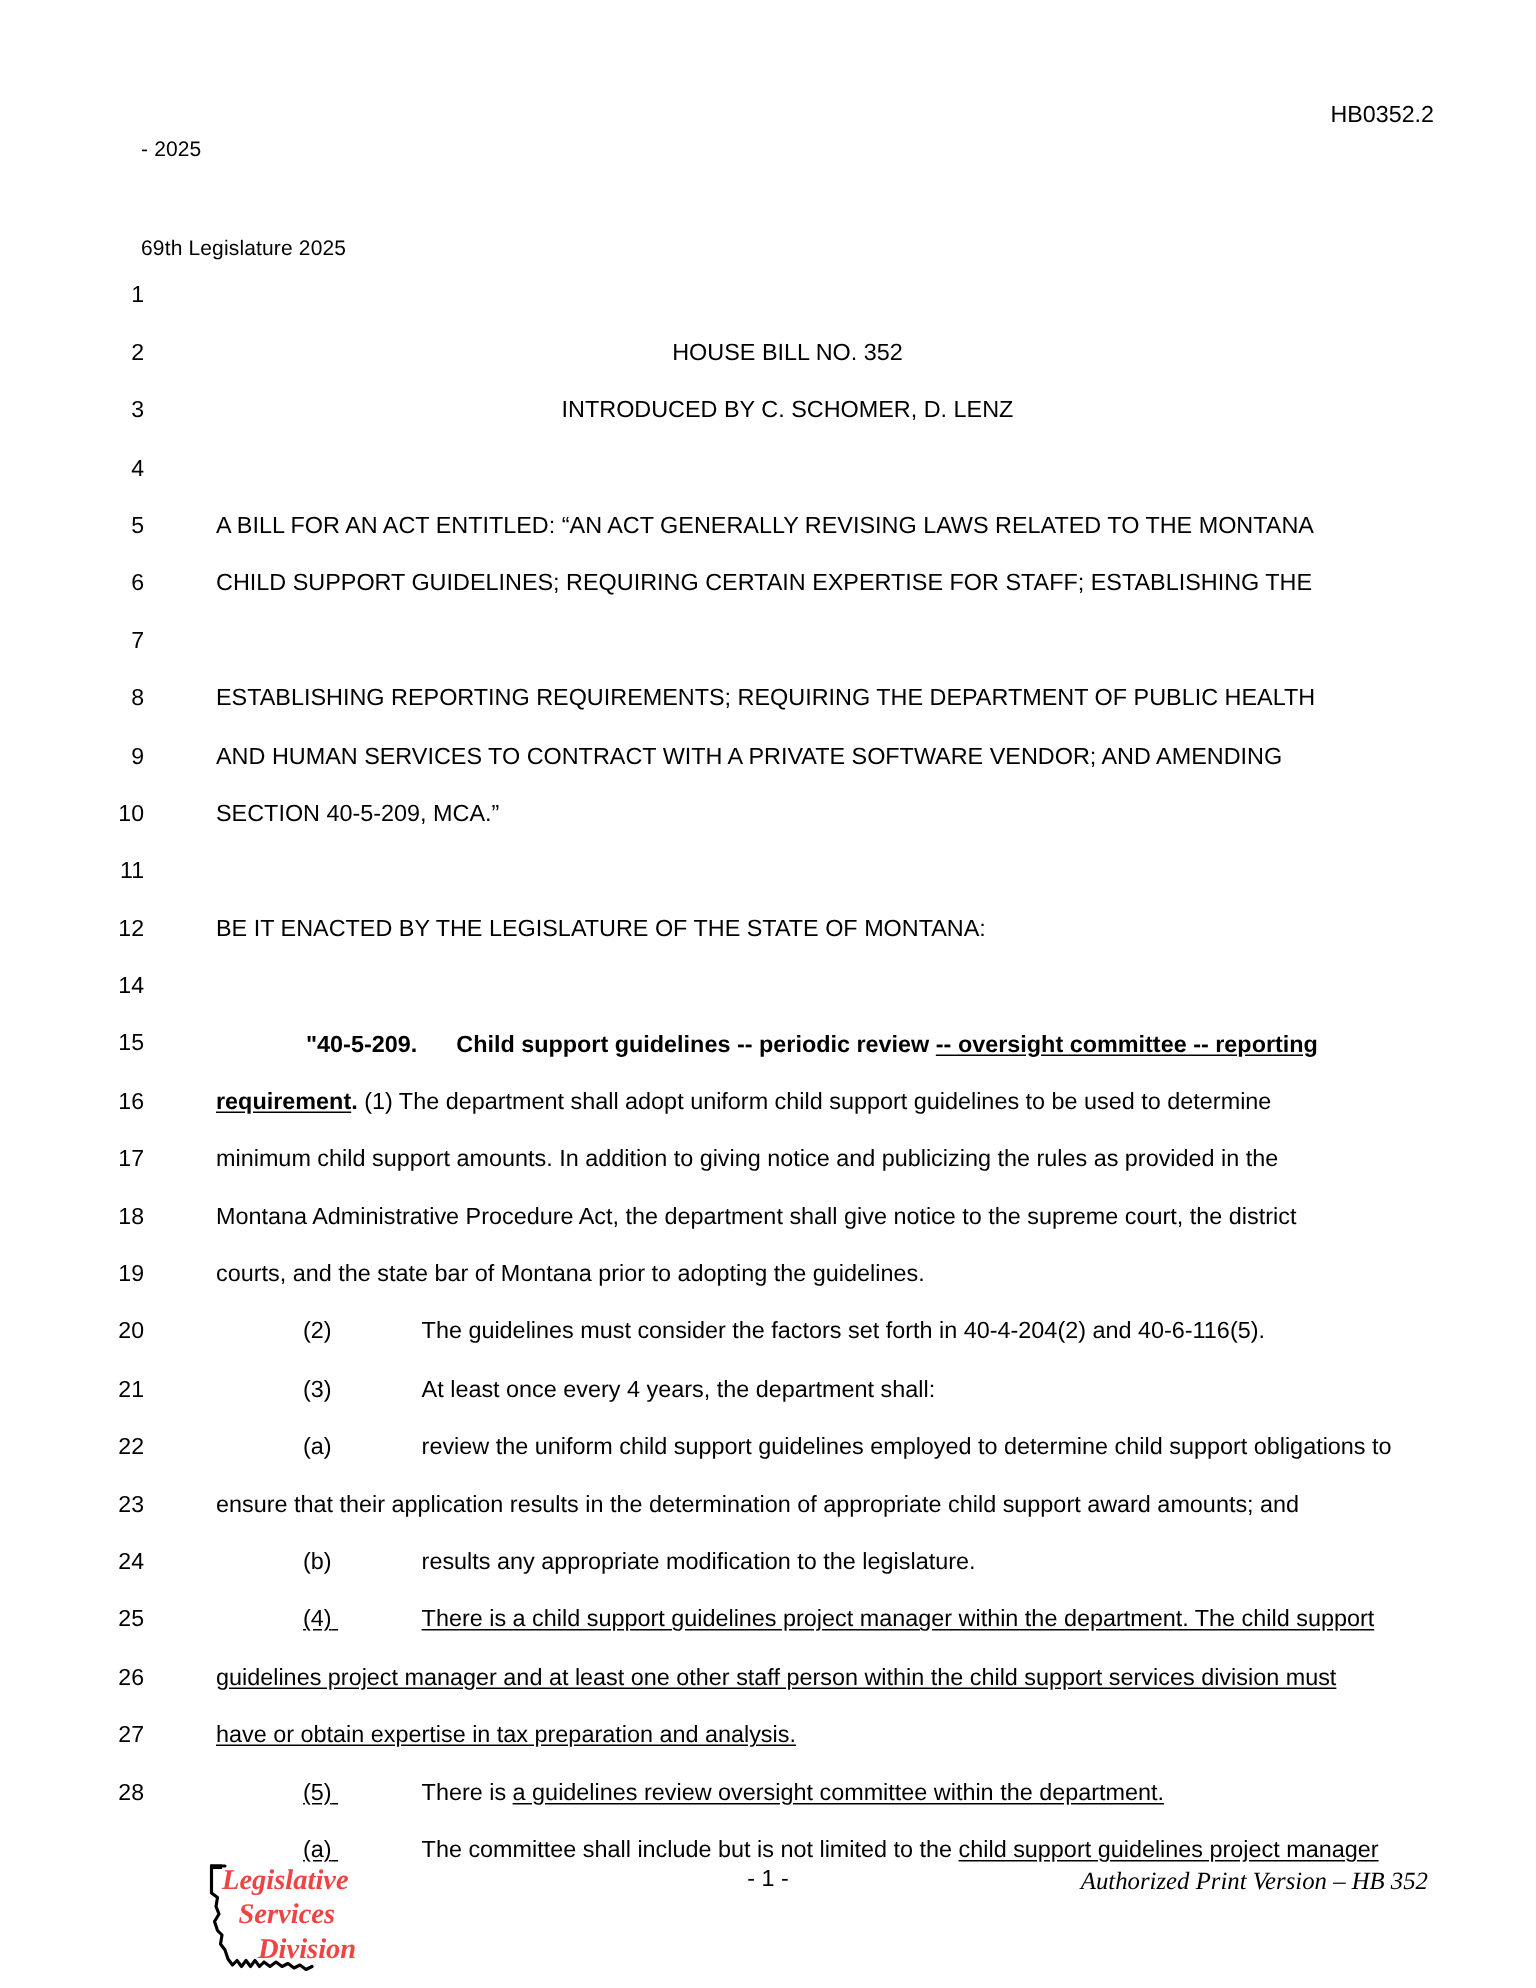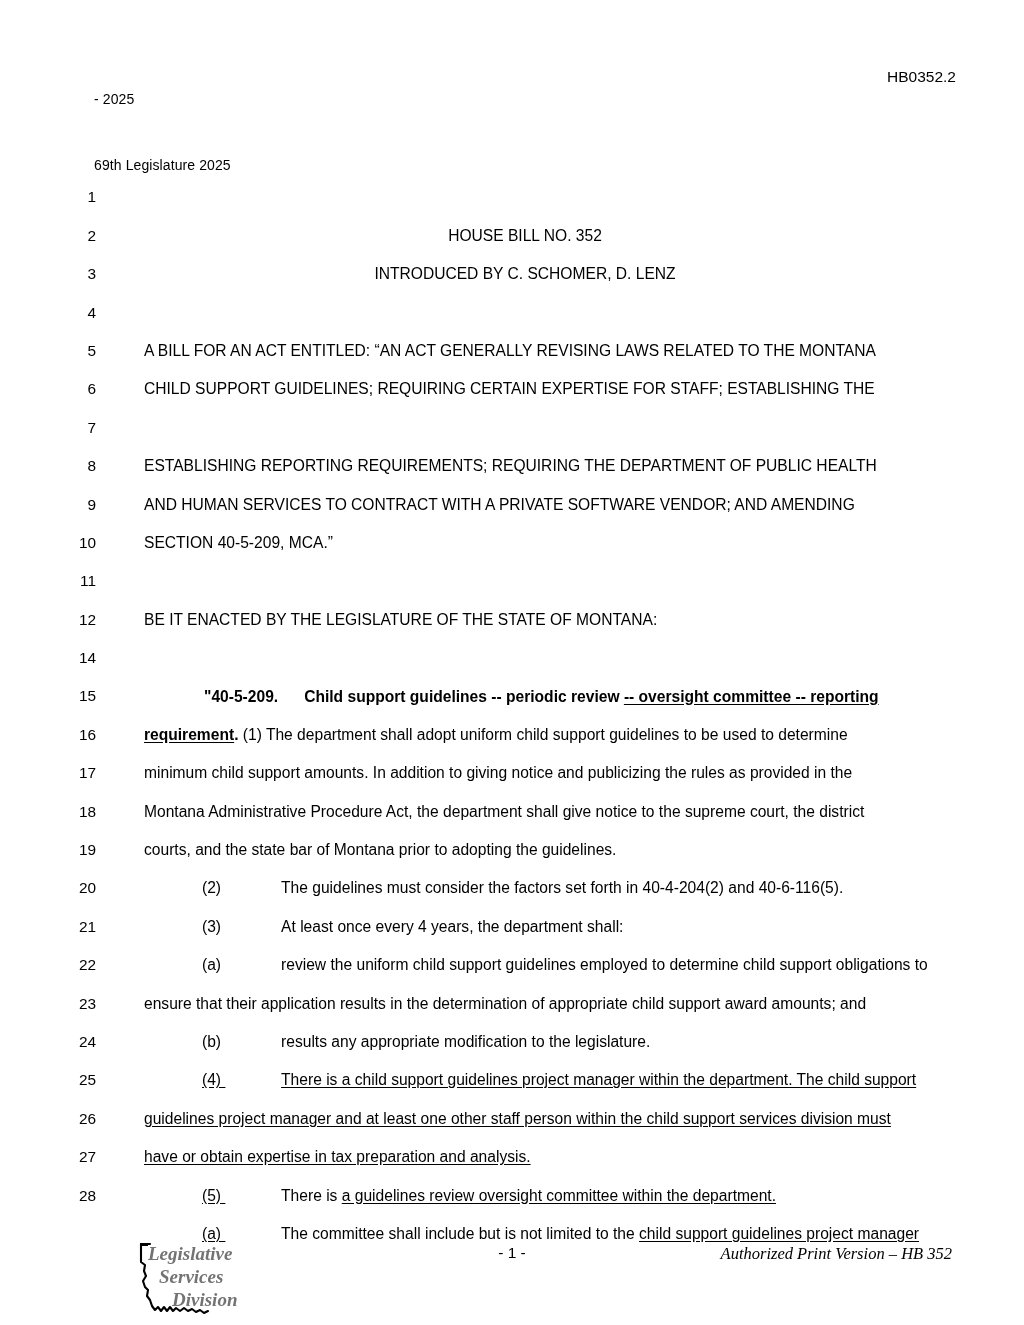--- a/index.html
+++ b/index.html
@@ -118,21 +118,21 @@
   .logo-text {
     position: absolute;
     left: 20px;
     top: 2px;
     width: 112px;
     font-family: "Liberation Serif", serif;
     font-style: italic;
     font-weight: bold;
     font-size: 19px;
     line-height: 23px;
-    color: #737373;
+    color: #ef4444;
     text-align: left;
   }
   .logo-text .l2 { padding-left: 11px; }
   .logo-text .l3 { padding-left: 24px; }
   .page-num {
     position: absolute;
     left: 0;
     top: 12px;
     width: 1024px;
     text-align: center;

